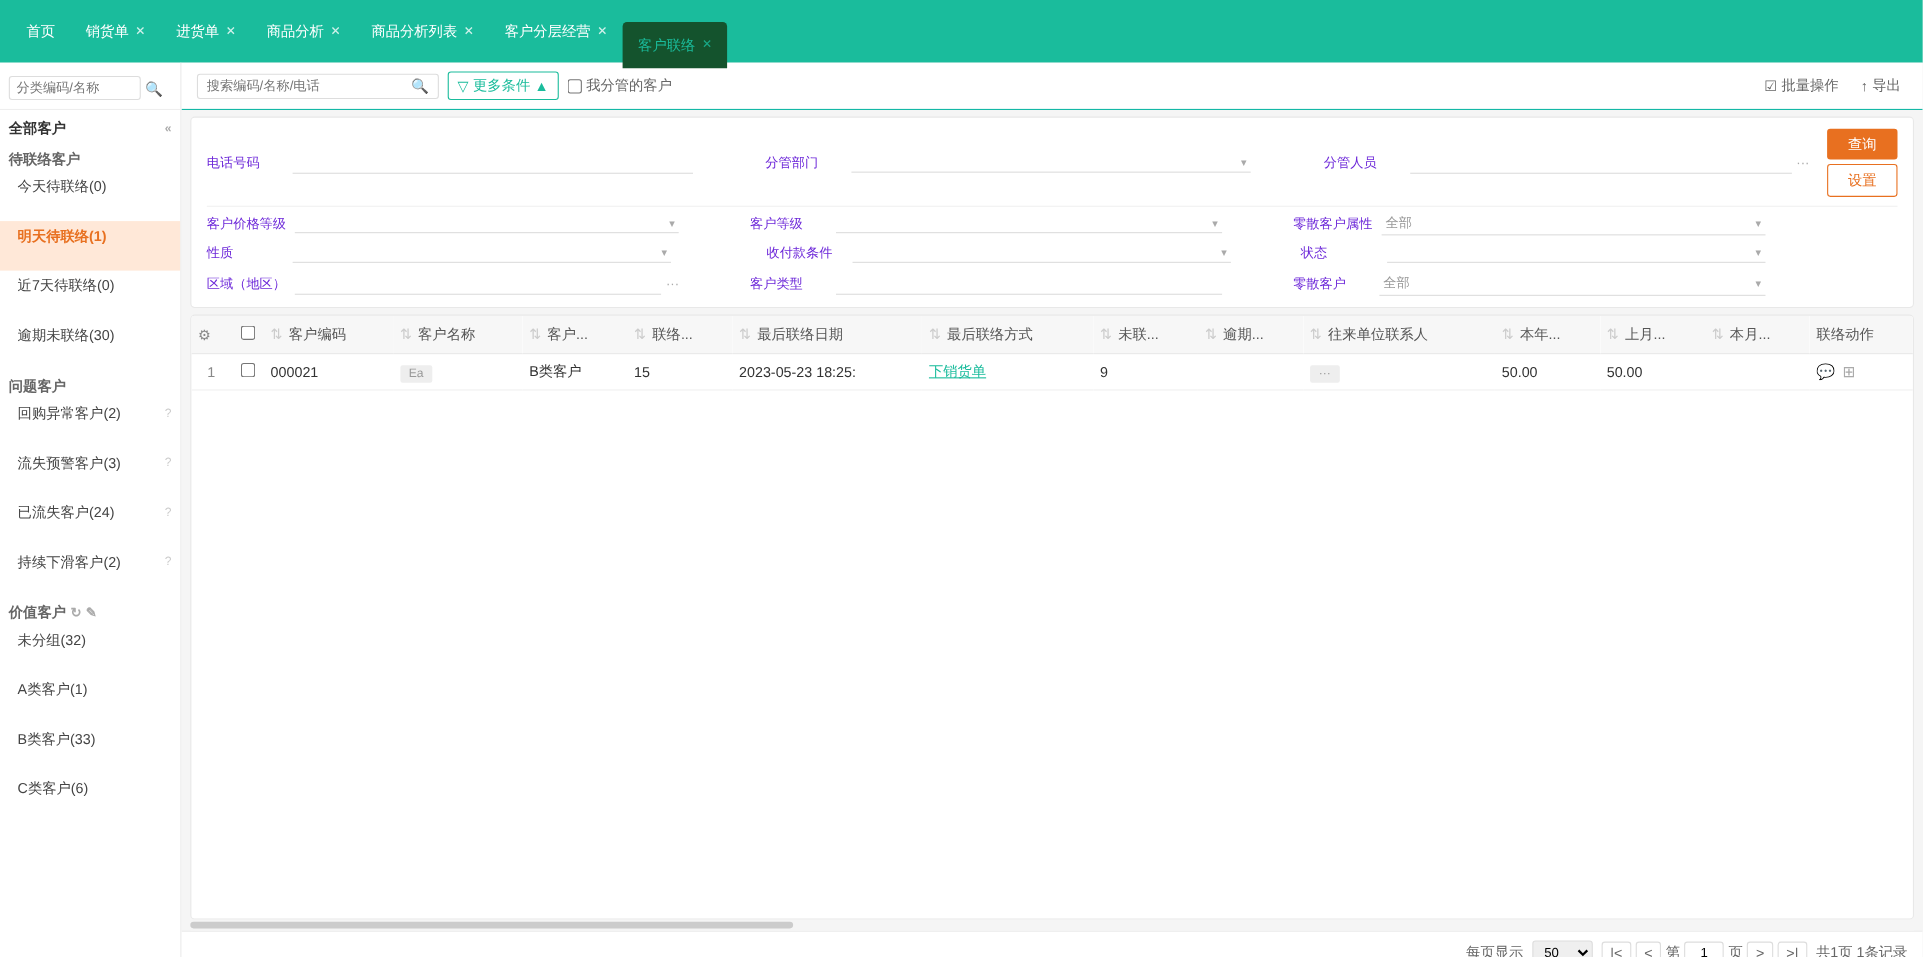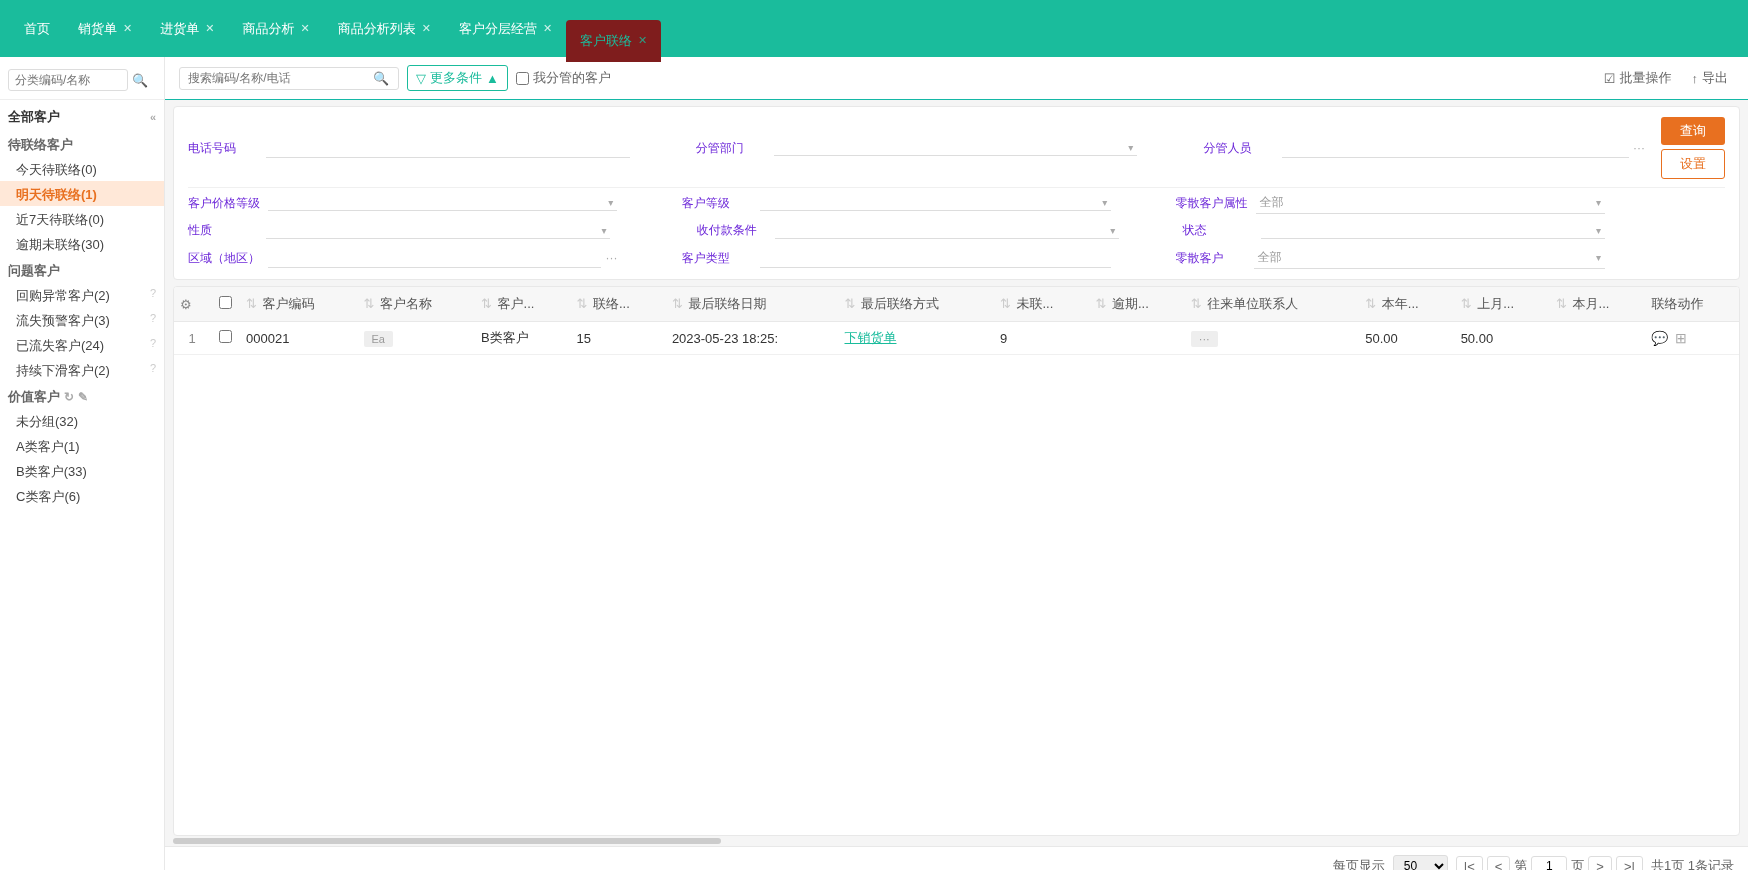--- a/index.html
+++ b/index.html
@@ -6,21 +6,21 @@
     body { background: #f5f5f5; overflow: hidden; width: 1748px; height: 870px; }
 
     
     .top-nav {
       display: flex; align-items: center; background: #1abc9c; height: 57px; padding: 0 0 0 10px;
     }
     .nav-item {
       color: #fff; padding: 0 14px; height: 42px; display: flex; align-items: center; cursor: pointer;
       white-space: nowrap; font-size: 13px; position: relative;
     }
-    .nav-item.active { background: #7f1d1d; color: #1abc9c; border-radius: 4px 4px 0 0; margin-top: 24px; }
+    .nav-item.active { background: #14532d; color: #1abc9c; border-radius: 4px 4px 0 0; margin-top: 24px; }
     .nav-item .close-x { margin-left: 6px; font-size: 11px; opacity: 0.8; }
 
     
     .main-layout { display: flex; height: calc(870px - 42px); }
 
     
     .sidebar {
       width: 165px; min-width: 165px; background: #fff; border-right: 1px solid #e8e8e8;
       overflow-y: auto; padding: 8px 0;
     }
@@ -34,22 +34,22 @@
     .sidebar-search .search-icon { color: #aaa; margin-left: 4px; cursor: pointer; }
     .sidebar-section-title {
       display: flex; align-items: center; justify-content: space-between;
       padding: 8px 8px 4px; font-weight: bold; font-size: 13px; color: #333;
     }
     .sidebar-section-title .collapse-icon { color: #aaa; font-size: 11px; cursor: pointer; }
     .sidebar-group-title {
       padding: 6px 8px 2px; color: #666; font-size: 12px; font-weight: bold;
     }
     .sidebar-item {
-      padding: 5px 8px 2px 16px; color: #444; cursor: pointer; font-size: 12px;
-      display: flex; align-items: flex-start; justify-content: space-between;
+      padding: 5px 8px 22px 16px; color: #444; cursor: pointer; font-size: 12px;
+      display: flex; align-items: center; justify-content: space-between;
     }
     .sidebar-item.active { background: #ffe8d8; color: #e87020; font-weight: bold; }
     .sidebar-item .question-icon { color: #ccc; font-size: 11px; }
 
     
     .content-area { flex: 1; overflow: hidden; display: flex; flex-direction: column; background: #f5f5f5; }
 
     
     .search-bar {
       background: #fff; padding: 8px 14px; display: flex; align-items: center;

